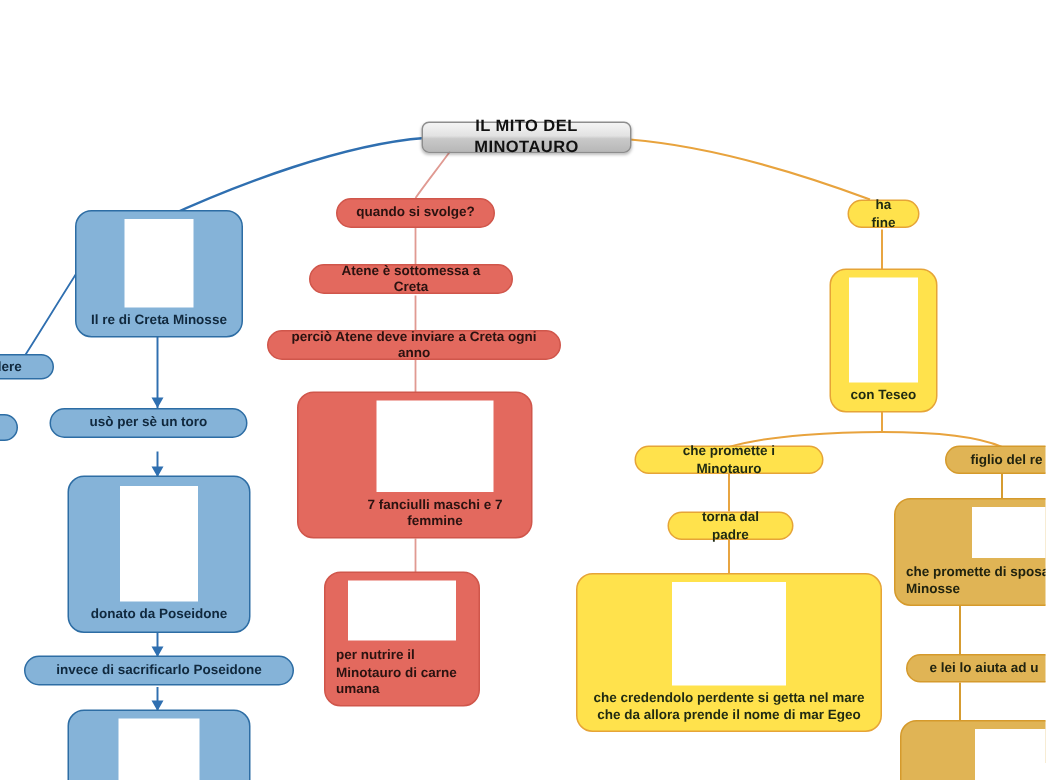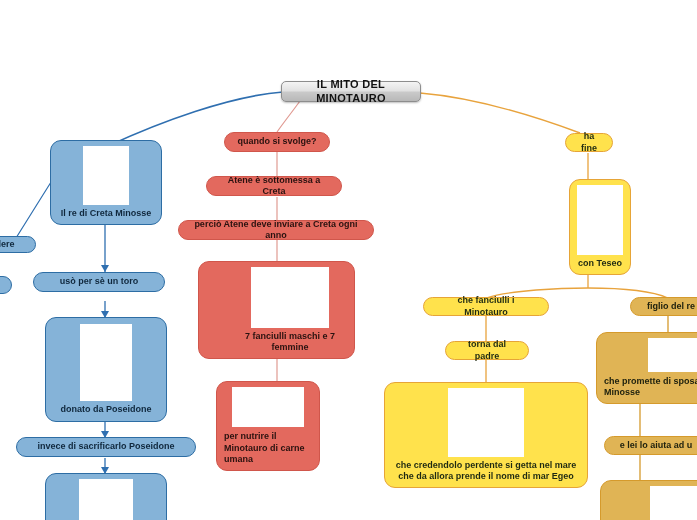--- a/index.html
+++ b/index.html
@@ -228,27 +228,27 @@
 
   <div class="node box red" style="left:216px; top:381px; width:104px; height:90px; align-items:flex-start;">
     <span class="thumb pic-carne" style="width:72px; height:42px; margin:0 auto 4px auto;"></span>
     <span class="caption left">per nutrire il Minotauro di carne umana</span>
   </div>
 
   <div class="node pill yellow" style="left:565px; top:133px; width:48px; height:19px;align-items:center;">
     <span>ha fine</span>
   </div>
 
-  <div class="node box yellow" style="left:569px; top:179px; width:62px; height:96px;">
+  <div class="node box yellow" style="left:553px; top:179px; width:72px; height:96px;">
     <span class="thumb pic-minotauro" style="width:46px; height:70px;"></span>
     <span class="caption">con Teseo</span>
   </div>
 
   <div class="node pill yellow" style="left:423px; top:297px; width:126px; height:19px;">
-    <span>che fanciulli i Minotauro</span>
+    <span>che promette i Minotauro</span>
   </div>
 
   <div class="node pill yellow" style="left:445px; top:341px; width:84px; height:19px;">
     <span>torna dal padre</span>
   </div>
 
   <div class="node box yellow" style="left:384px; top:382px; width:204px; height:106px;">
     <span class="thumb pic-mappa" style="width:76px; height:70px;"></span>
     <span class="caption">che credendolo perdente si getta nel mare</span>
     <span class="caption">che da allora prende il nome di mar Egeo</span>

